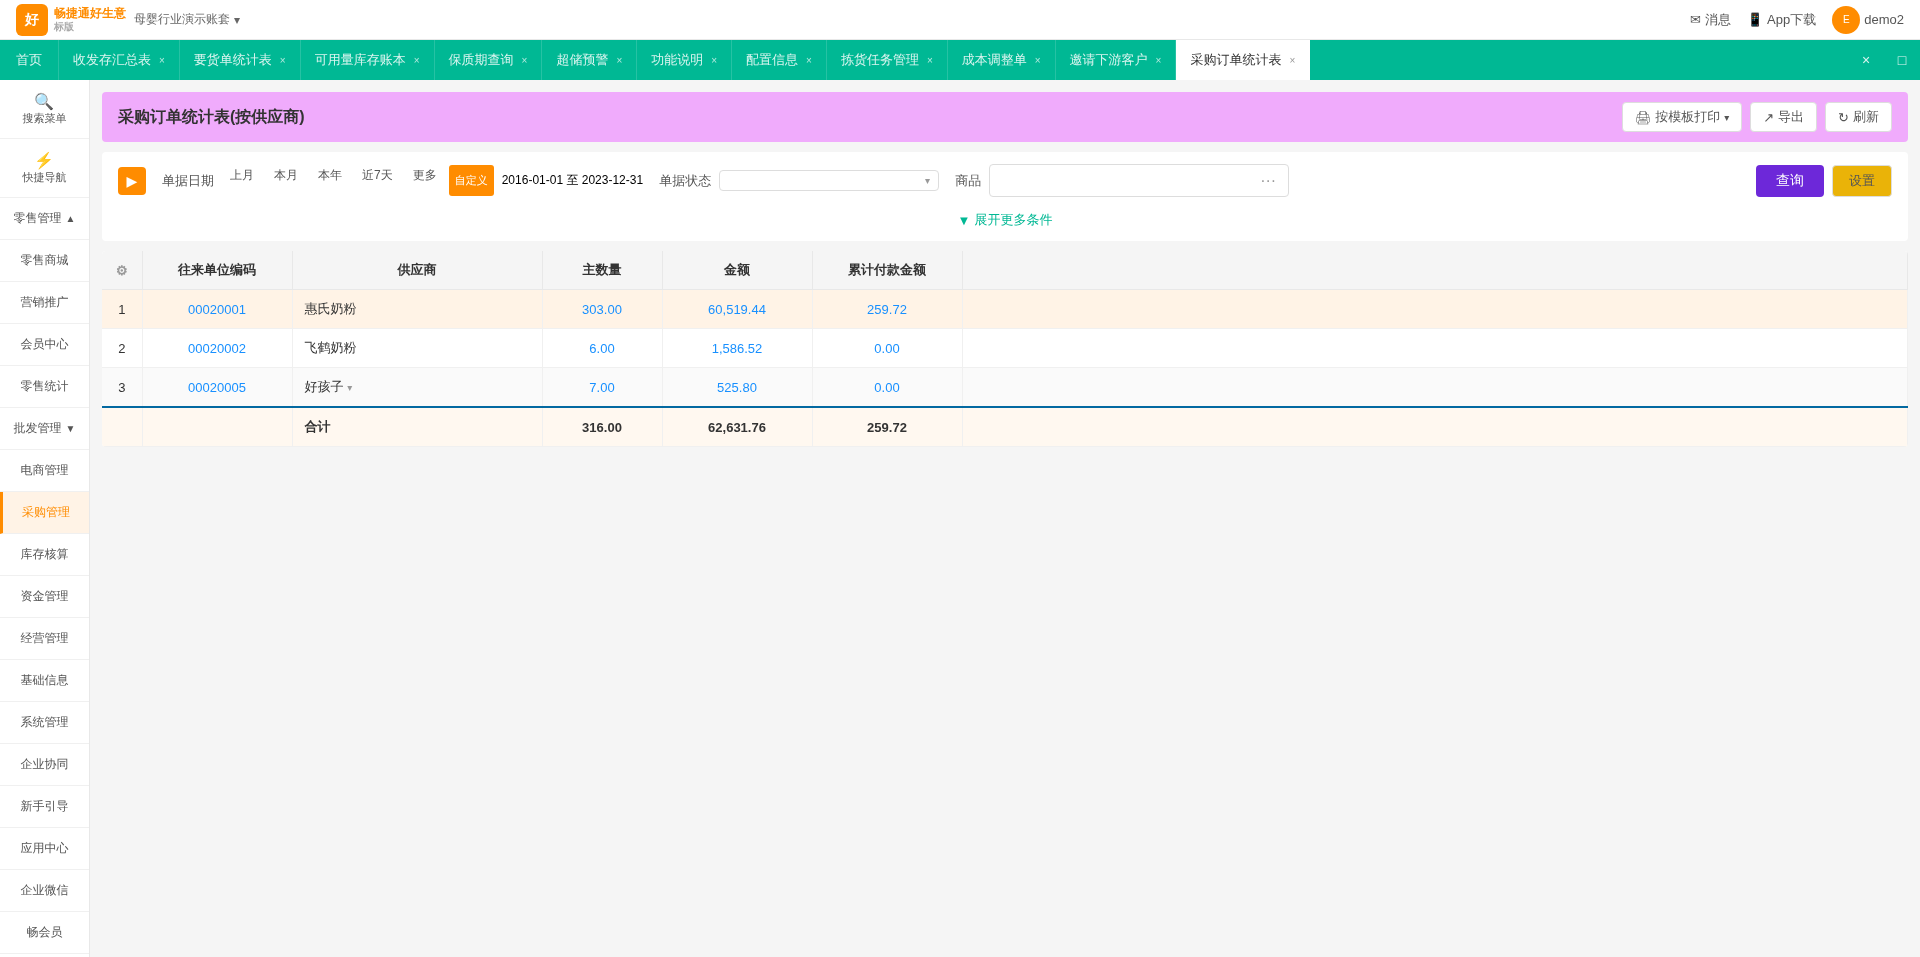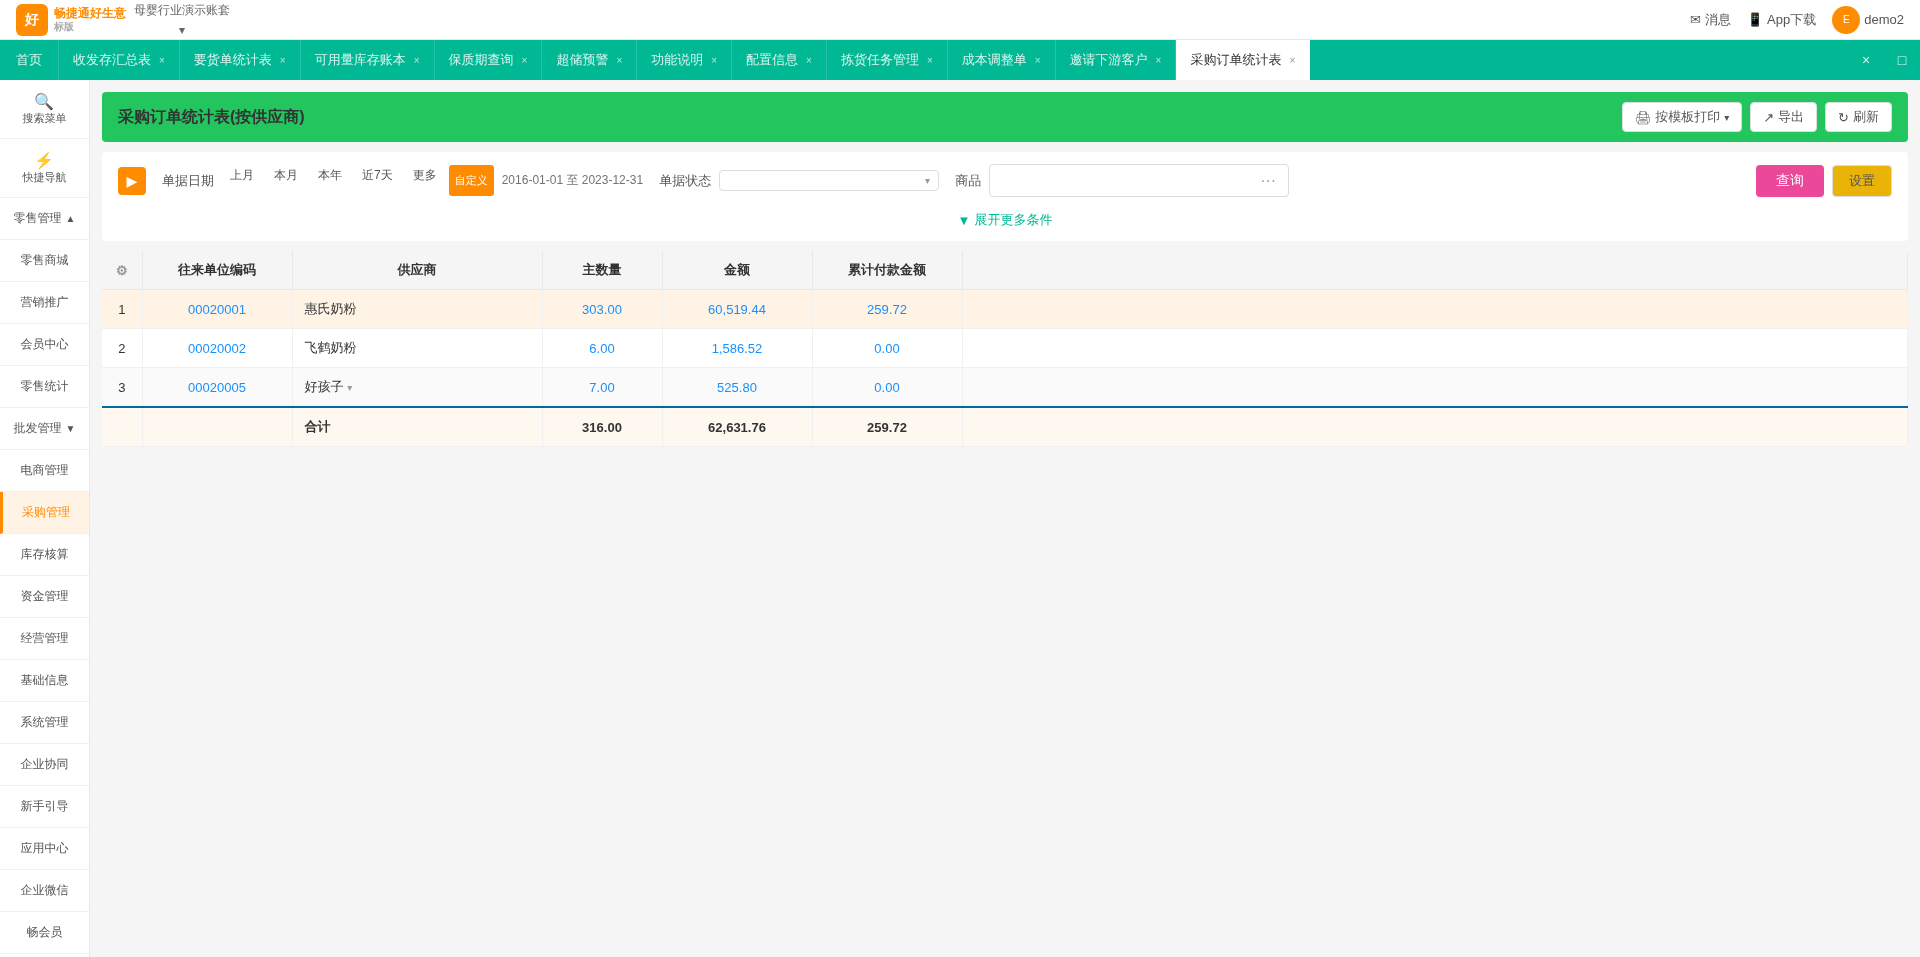--- a/index.html
+++ b/index.html
@@ -4,21 +4,21 @@
   <style>
     * { margin: 0; padding: 0; box-sizing: border-box; }
     body { font-family: 'Microsoft YaHei', Arial, sans-serif; font-size: 13px; background: #f5f5f5; width: 1920px; min-height: 957px; overflow-x: hidden; }
 
     
     .top-bar { height: 40px; background: #fff; display: flex; align-items: center; justify-content: space-between; padding: 0 16px; border-bottom: 1px solid #e8e8e8; }
     .top-bar-left { display: flex; align-items: center; gap: 8px; }
     .logo-area { display: flex; align-items: center; gap: 6px; }
     .logo-icon { width: 32px; height: 32px; background: #ff8c00; border-radius: 6px; display: flex; align-items: center; justify-content: center; color: white; font-size: 14px; font-weight: bold; }
     .logo-text { color: #ff8c00; font-size: 12px; font-weight: bold; line-height: 1.2; }
-    .breadcrumb-area { color: #666; font-size: 12px; display: flex; align-items: center; gap: 4px; flex-direction: column; }
+    .breadcrumb-area { color: #666; font-size: 12px; display: flex; align-items: center; gap: 4px; }
     .top-bar-right { display: flex; align-items: center; gap: 16px; }
     .top-action { display: flex; align-items: center; gap: 4px; color: #555; font-size: 13px; cursor: pointer; }
     .user-avatar { width: 28px; height: 28px; border-radius: 50%; background: #ff8c00; display: flex; align-items: center; justify-content: center; color: white; font-size: 12px; }
 
     
     .nav-tabs { height: 40px; background: #00b894; display: flex; align-items: stretch; overflow: hidden; }
     .nav-tab { padding: 0 14px; display: flex; align-items: center; gap: 6px; color: rgba(255,255,255,0.85); font-size: 13px; cursor: pointer; white-space: nowrap; border-right: 1px solid rgba(255,255,255,0.15); position: relative; text-align: right; }
     .nav-tab.active { background: #fff; color: #333; }
     .nav-tab .close-btn { font-size: 10px; color: rgba(255,255,255,0.7); margin-left: 2px; }
     .nav-tab.active .close-btn { color: #999; }
@@ -28,42 +28,42 @@
 
     
     .layout { display: flex; height: calc(957px - 80px); }
     .sidebar { width: 90px; background: #fff; border-right: 1px solid #e8e8e8; display: flex; flex-direction: column; overflow-y: auto; flex-shrink: 0; }
     .sidebar-item { padding: 12px 4px; text-align: center; cursor: pointer; color: #555; font-size: 12px; border-bottom: 1px solid #f0f0f0; }
     .sidebar-item.active { color: #ff8c00; background: #fff3e6; border-left: 3px solid #ff8c00; }
     .sidebar-section { display: flex; align-items: center; justify-content: center; gap: 4px; }
 
     
     .main-content { flex: 1; background: #f5f5f5; overflow: auto; padding: 12px; }
-    .page-header { display: flex; align-items: center; justify-content: space-between; margin-bottom: 10px; background: #22c55e; padding: 10px 16px; border-radius: 4px; }
+    .page-header { display: flex; align-items: center; justify-content: space-between; margin-bottom: 10px; background: #f0abfc; padding: 10px 16px; border-radius: 4px; }
     .page-title { font-size: 16px; color: #333; font-weight: 600; }
     .header-actions { display: flex; align-items: center; gap: 8px; }
     .btn-print { background: #fff; border: 1px solid #ddd; border-radius: 4px; padding: 5px 12px; cursor: pointer; color: #555; font-size: 13px; display: flex; align-items: center; gap: 4px; }
     .btn-export { background: #fff; border: 1px solid #ddd; border-radius: 4px; padding: 5px 12px; cursor: pointer; color: #555; font-size: 13px; display: flex; align-items: center; gap: 4px; }
     .btn-refresh { background: #fff; border: 1px solid #ddd; border-radius: 4px; padding: 5px 12px; cursor: pointer; color: #555; font-size: 13px; display: flex; align-items: center; gap: 4px; }
 
     
     .filter-area { background: #fff; border-radius: 4px; padding: 12px 16px; margin-bottom: 10px; }
     .filter-row { display: flex; align-items: center; gap: 16px; flex-wrap: wrap; }
     .filter-toggle { width: 28px; height: 28px; background: #ff8c00; border-radius: 4px; display: flex; align-items: center; justify-content: center; color: white; cursor: pointer; font-size: 14px; flex-shrink: 0; }
     .filter-group { display: flex; align-items: center; gap: 8px; }
     .filter-label { color: #555; font-size: 13px; white-space: nowrap; }
     .date-shortcuts { display: flex; gap: 4px; }
     .date-shortcut { padding: 2px 8px; font-size: 12px; color: #555; cursor: pointer; border-radius: 3px; }
     .custom-tag { background: #ff8c00; color: white; padding: 8px 6px; border-radius: 3px; font-size: 11px; cursor: pointer; }
-    .date-range { color: #737373; font-size: 12px; }
+    .date-range { color: #000000; font-size: 12px; }
     .filter-select { border: 1px solid #ddd; border-radius: 4px; padding: 4px 8px; color: #555; font-size: 13px; cursor: pointer; display: flex; align-items: center; gap: 4px; min-width: 200px; }
     .filter-input { border: 1px solid #ddd; border-radius: 4px; padding: 4px 8px; color: #555; font-size: 13px; min-width: 200px; }
     .filter-more-btn { display: flex; align-items: center; gap: 4px; color: #00b894; font-size: 13px; cursor: pointer; margin: 8px auto 0; text-align: center; }
     .filter-actions { display: flex; gap: 8px; margin-left: auto; }
-    .btn-query { background: #ec4899; color: white; border: none; border-radius: 4px; padding: 6px 20px; cursor: pointer; font-size: 14px; }
+    .btn-query { background: #6d28d9; color: white; border: none; border-radius: 4px; padding: 6px 20px; cursor: pointer; font-size: 14px; }
     .btn-setting { background: #eab308; border: 1px solid #ddd; border-radius: 4px; padding: 6px 16px; cursor: pointer; color: #555; font-size: 13px; }
     .more-row { display: flex; justify-content: center; margin-top: 6px; }
 
     
     .table-area { background: #fff; border-radius: 4px; overflow: hidden; }
     .data-table { width: 100%; border-collapse: collapse; }
     .data-table th { background: #f5f5f5; padding: 10px 12px; text-align: center; color: #333; font-weight: 600; font-size: 13px; border-bottom: 1px solid #e8e8e8; border-right: 1px solid #e8e8e8; }
     .data-table td { padding: 10px 12px; text-align: center; font-size: 13px; border-bottom: 1px solid #f0f0f0; border-right: 1px solid #f0f0f0; color: #333; }
     .data-table tr.selected { background: #fff3e6; }
     .data-table tr.odd { background: #fafafa; }

